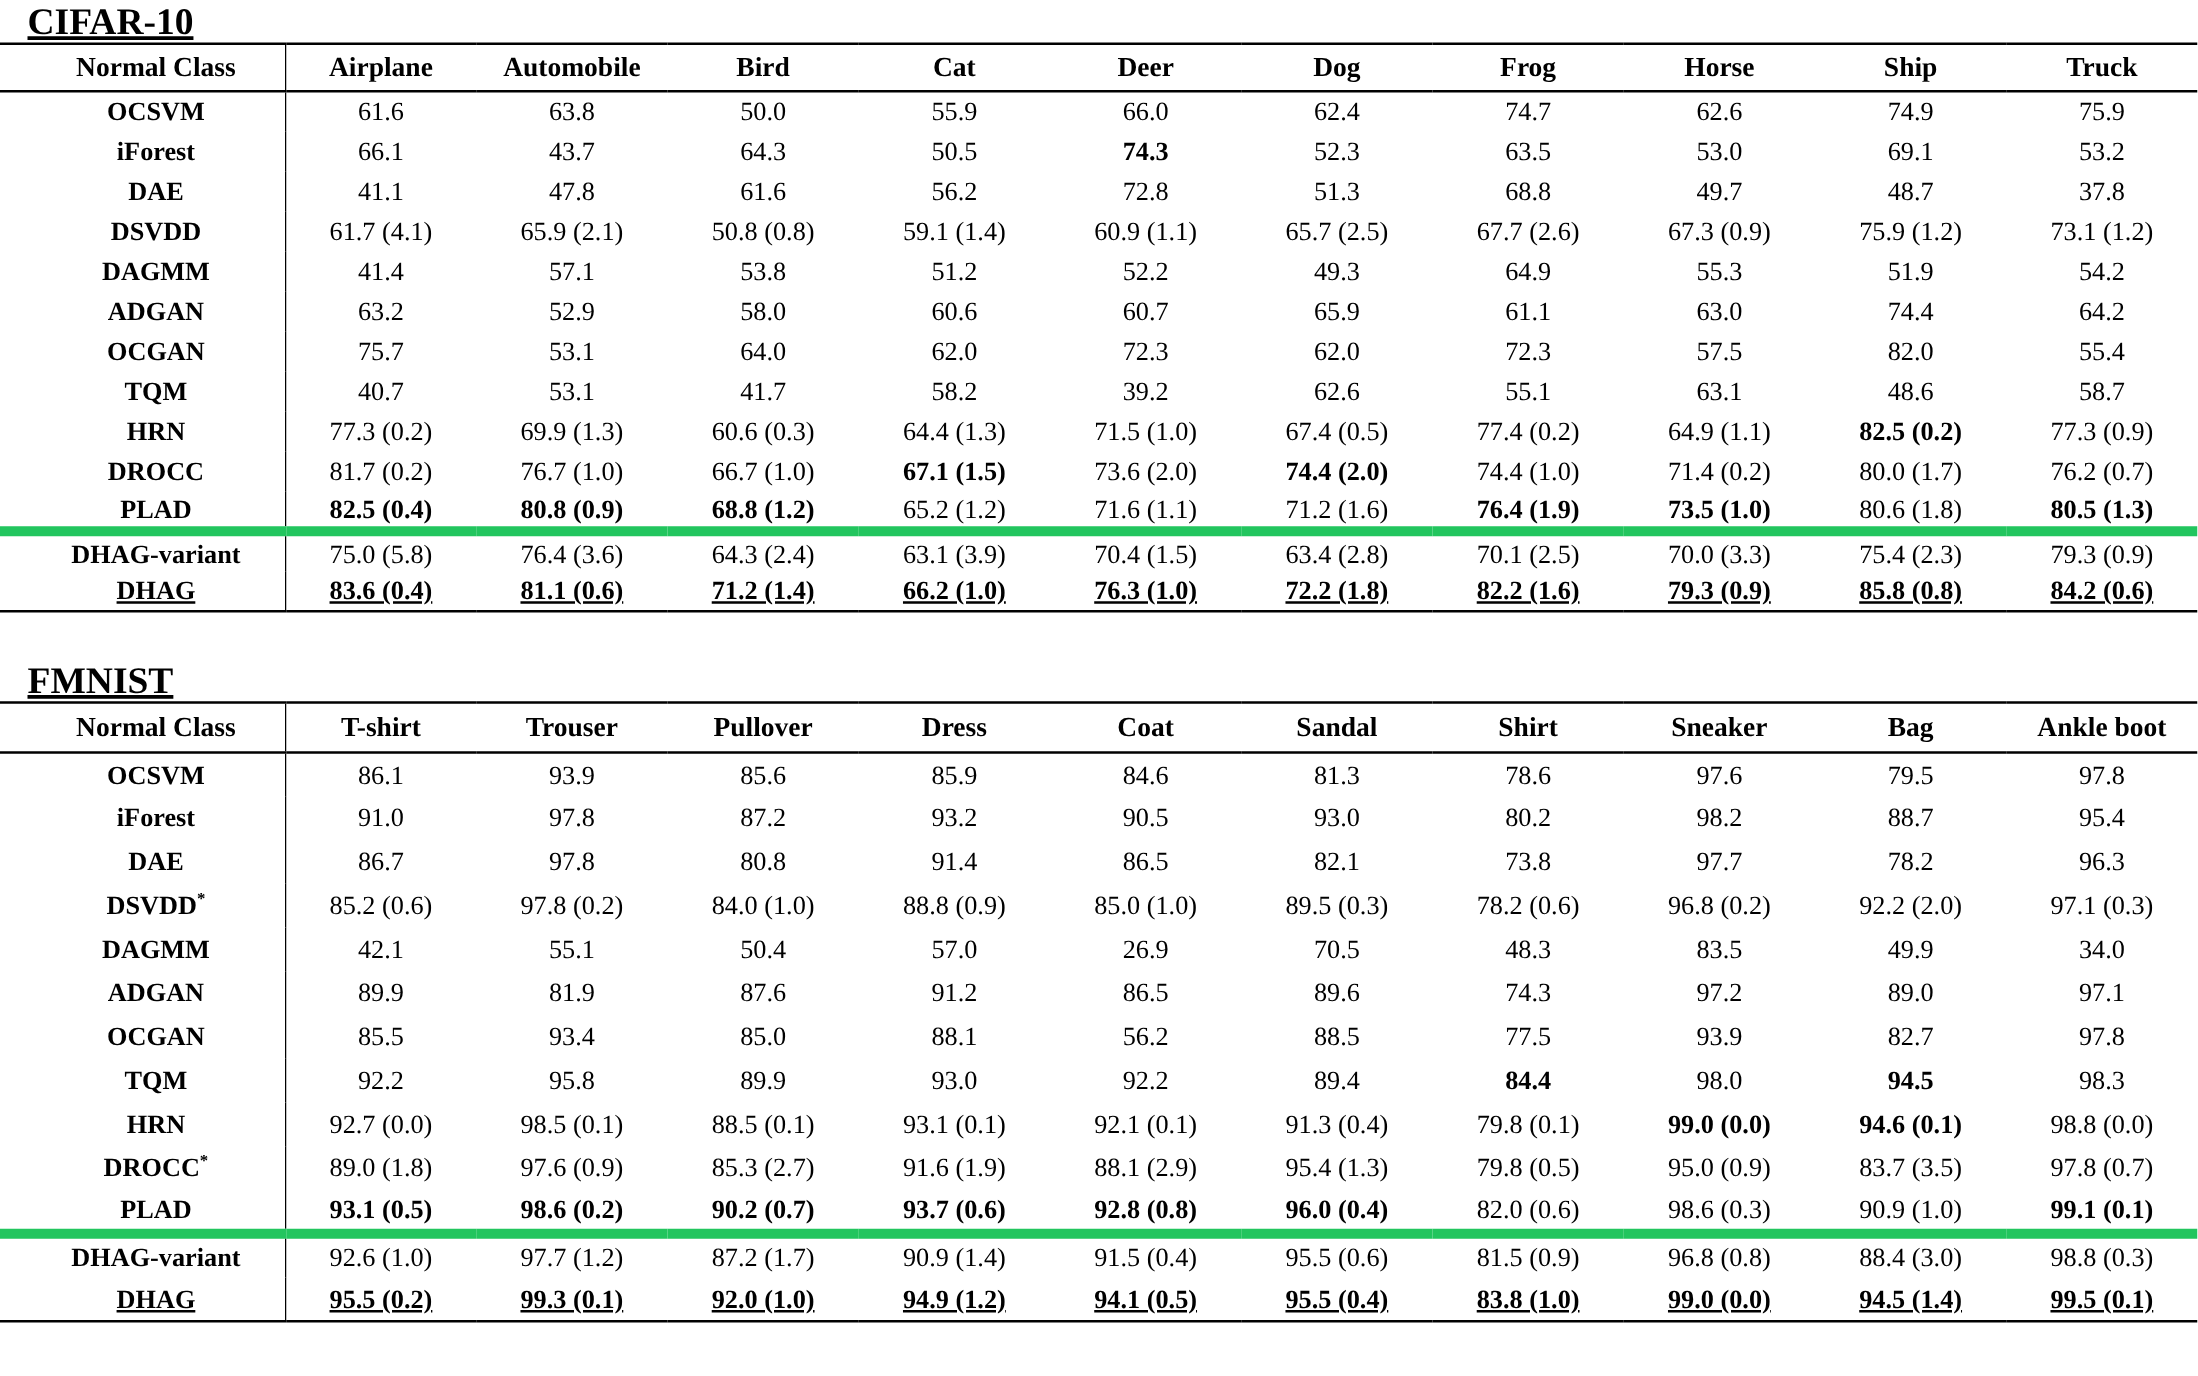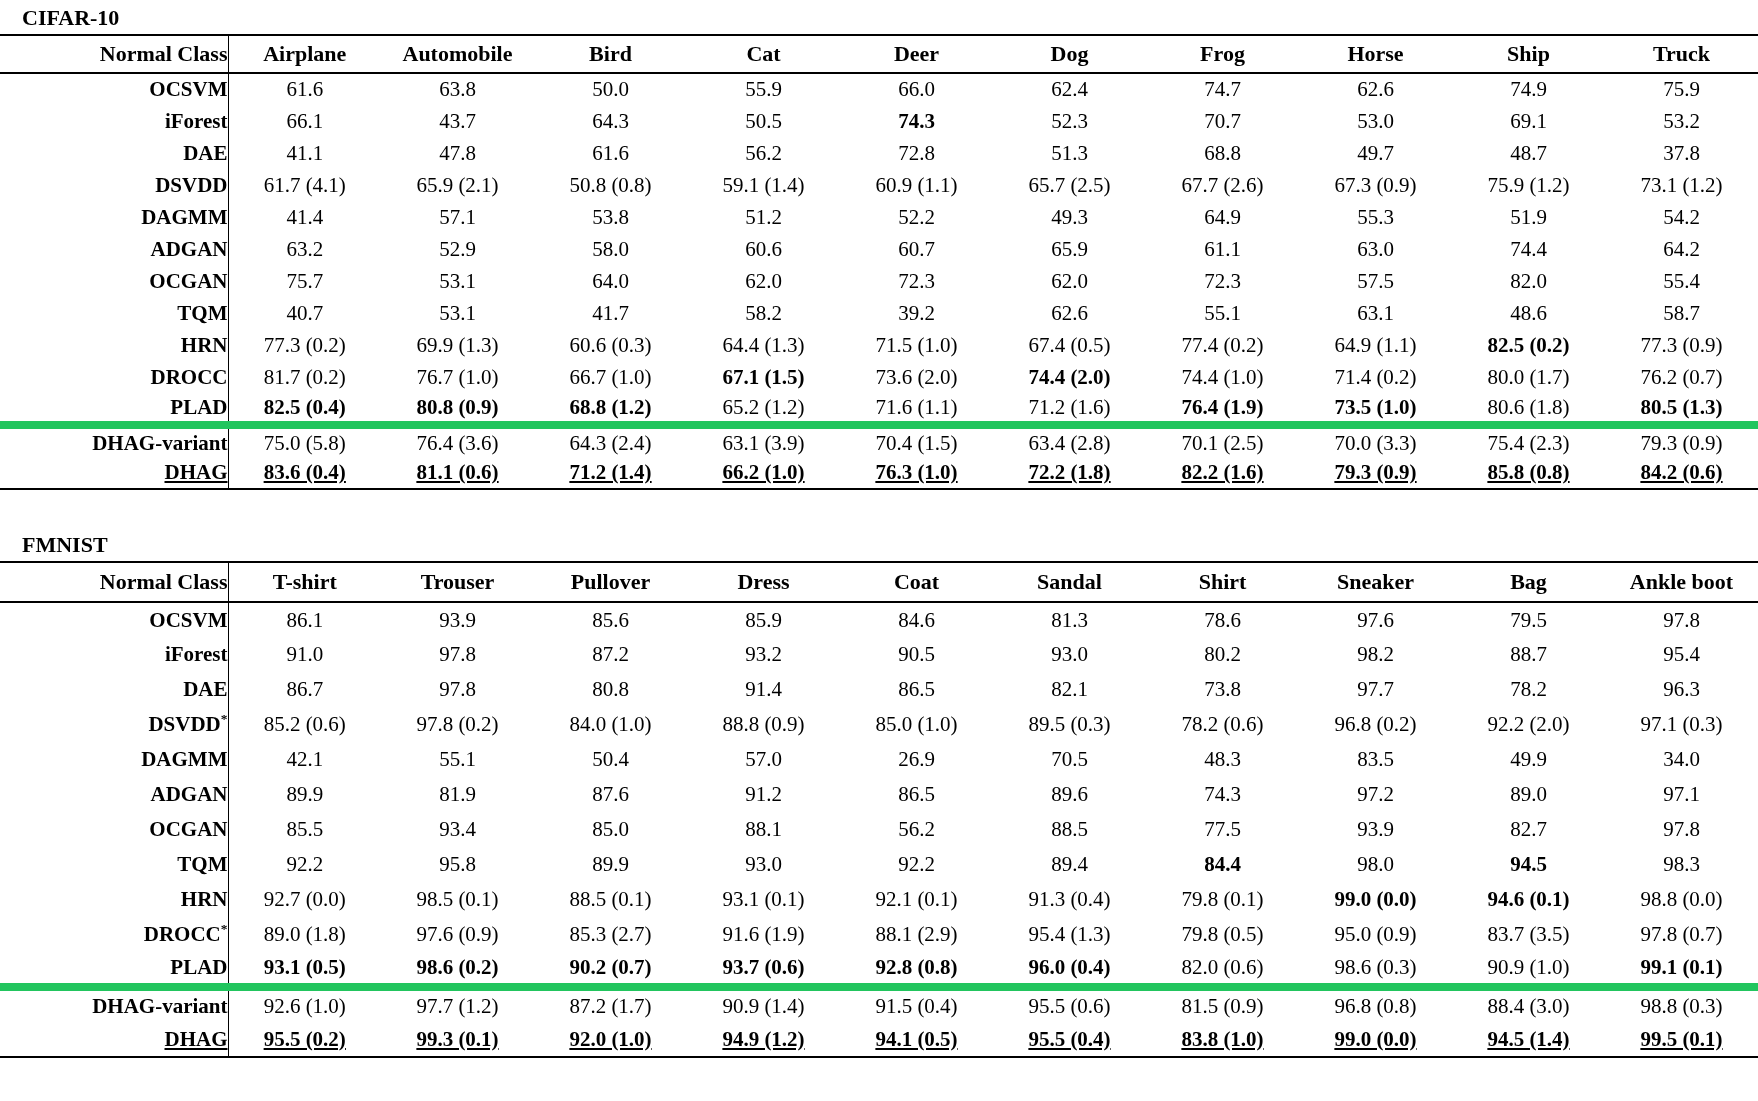--- a/index.html
+++ b/index.html
@@ -5,23 +5,24 @@
   * { box-sizing: border-box; }
   html, body { margin: 0; padding: 0; background: #ffffff; }
   body {
     width: 1758px; height: 1101px; overflow: hidden;
     font-family: "Liberation Serif", "DejaVu Serif", serif;
     color: #000000;
   }
   .page { padding-top: 3px; }
   .table-title {
     font-weight: bold;
-    font-size: 22px;
+    font-size: 30px;
     padding: 2px 0 3px 22px;
     line-height: 26px;
+    text-decoration: underline;
   }
   .table-block.second { margin-top: 40px; }
   table.results-table {
     width: 1758px;
     border-collapse: collapse;
     table-layout: fixed;
   }
   table.results-table th,
   table.results-table td {
     padding: 0;
@@ -34,21 +35,21 @@
   table.t1 tbody td, table.t1 tbody th { height: 35px; }
   table.results-table thead th {
     font-weight: bold;
     font-size: 22px;
     border-top: 2px solid #000;
     border-bottom: 2px solid #000;
   }
   table.t0 thead th { height: 38px; }
   table.t1 thead th { height: 40px; }
   table.results-table .label {
-    text-align: right;
+    text-align: center;
     padding-left: 22px;
     font-weight: bold;
     border-right: 1.5px solid #000;
   }
   table.results-table td.bold { font-weight: bold; }
   table.results-table tr.separator-above td { border-top: 8px solid #22c55e; }
   table.results-table tbody tr:last-child td { border-bottom: 2px solid #000; text-decoration: underline; }
   sup.star { font-size: 64%; vertical-align: super; line-height: 0; }
 </style>
 </head>
@@ -102,21 +103,21 @@
             <td class="val">75.9</td>
           </tr>
           <tr>
             <td class="label">iForest</td>
             <td class="val">66.1</td>
             <td class="val">43.7</td>
             <td class="val">64.3</td>
             <td class="val">50.5</td>
             <td class="val bold">74.3</td>
             <td class="val">52.3</td>
-            <td class="val">70.7</td>
+            <td class="val">63.5</td>
             <td class="val">53.0</td>
             <td class="val">69.1</td>
             <td class="val">53.2</td>
           </tr>
           <tr>
             <td class="label">DAE</td>
             <td class="val">41.1</td>
             <td class="val">47.8</td>
             <td class="val">61.6</td>
             <td class="val">56.2</td>

